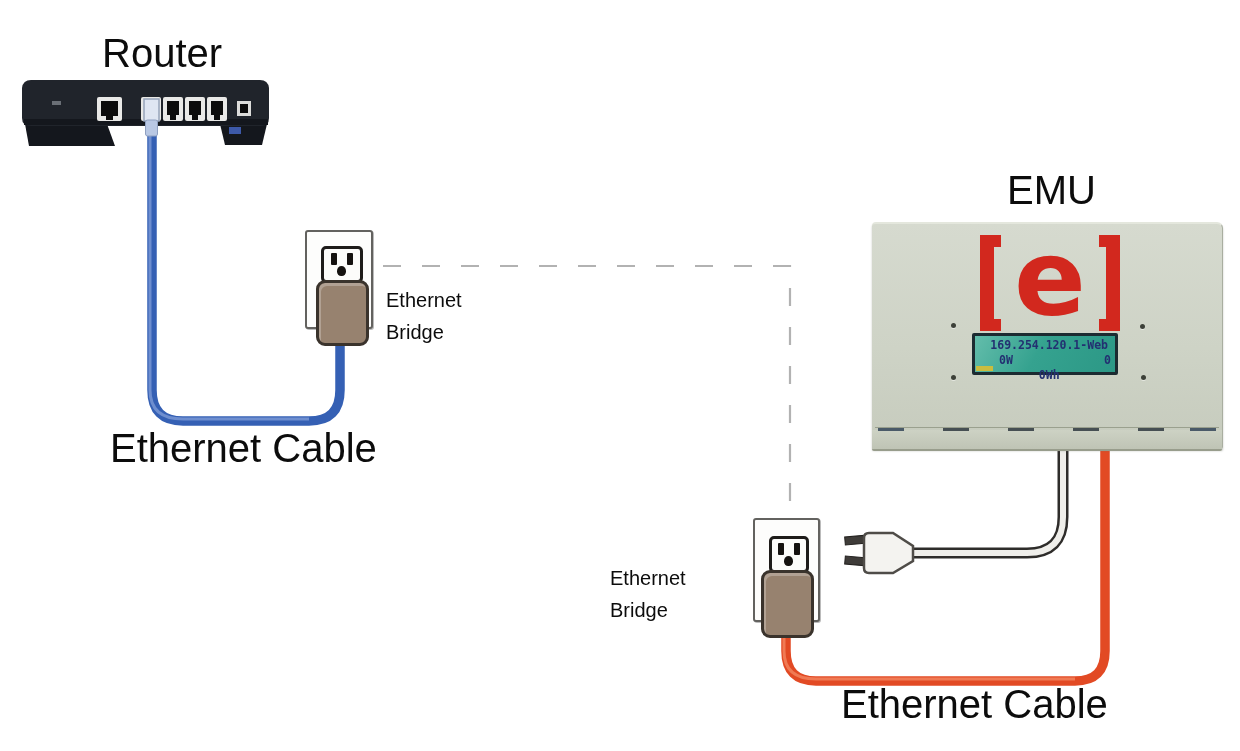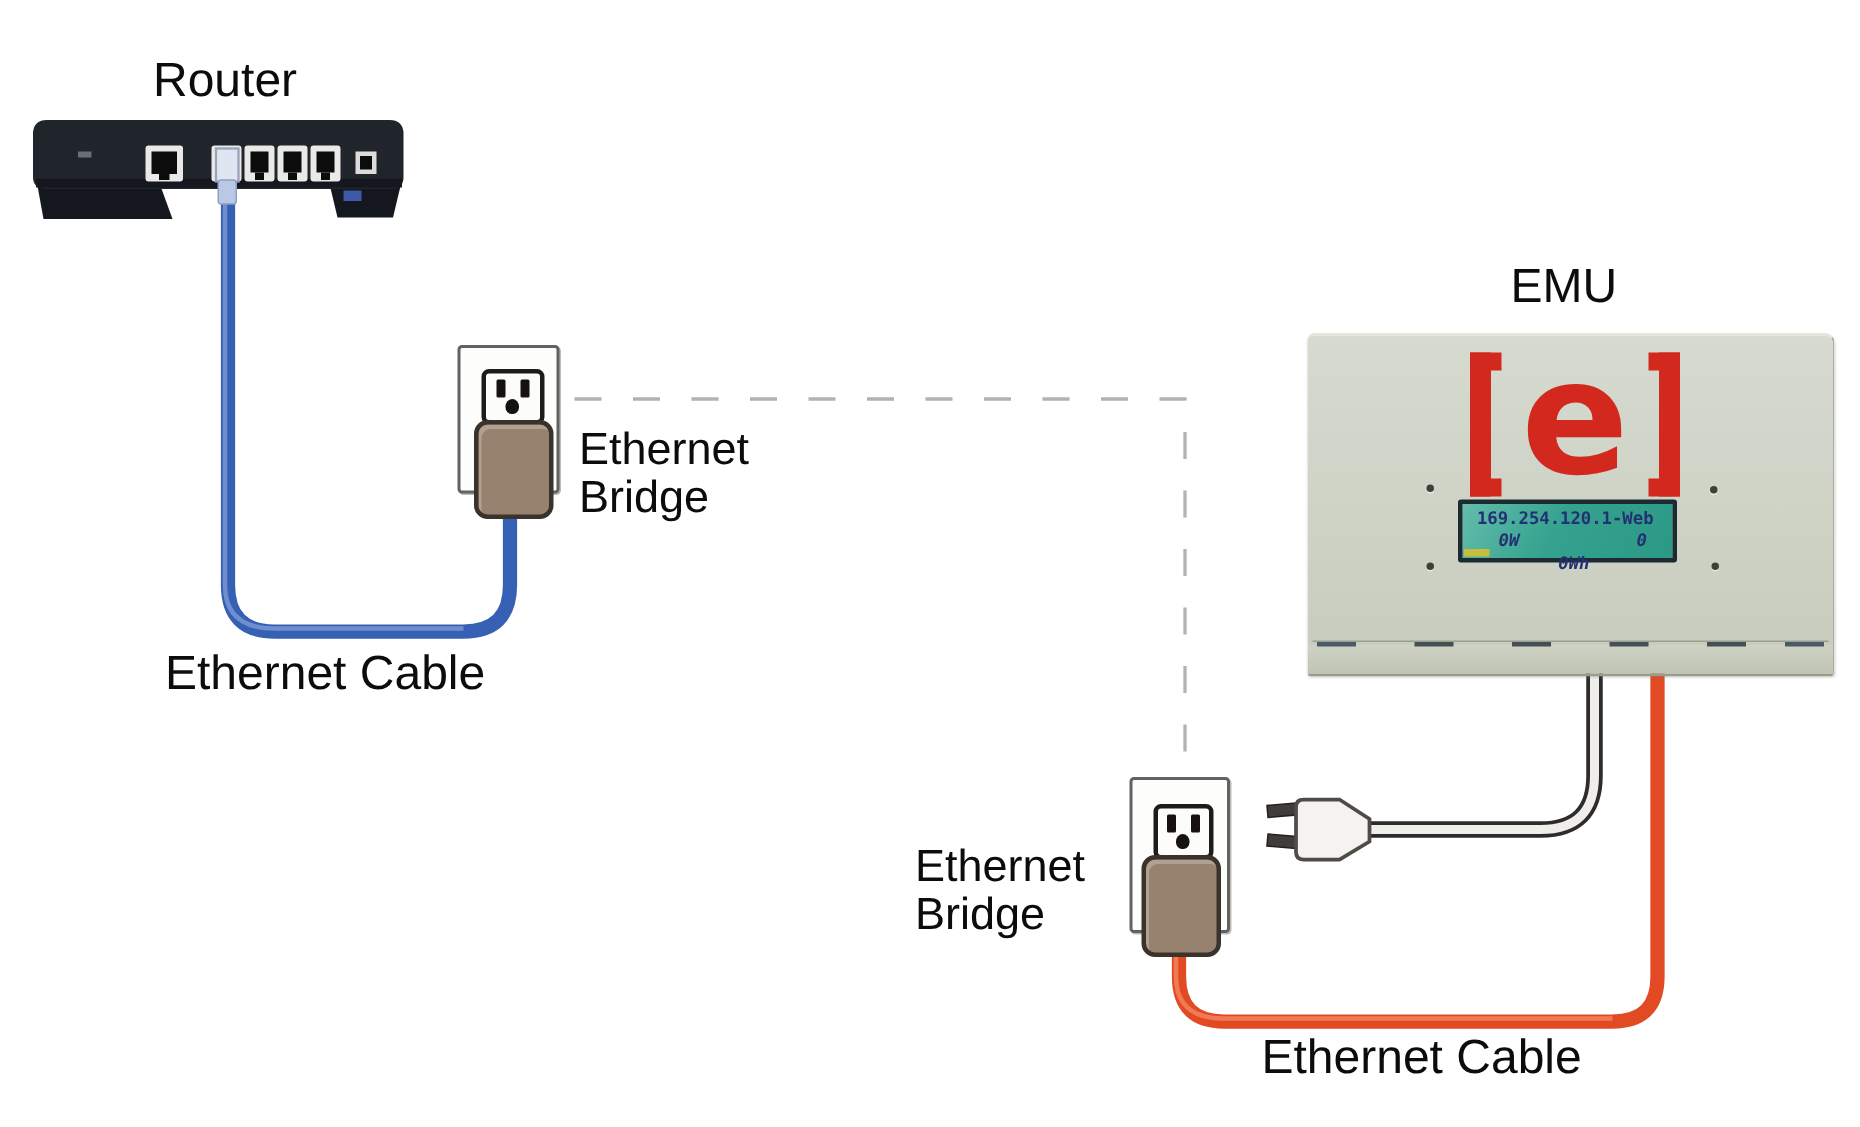--- a/index.html
+++ b/index.html
@@ -11,23 +11,23 @@
     --logo-red:#d2281e;
     --dashed-line:#b2b2b2;
     --router-body:#20242b;
   }
   html,body{margin:0;padding:0;background:#fff;}
   .canvas{
     position:relative;width:1240px;height:751px;background:#ffffff;overflow:hidden;
     font-family:"Liberation Sans",sans-serif;color:#0f0f0f;
   }
   .label{
-    position:absolute;font-size:32px;line-height:33px;color:#0c0c0c;letter-spacing:0px;white-space:nowrap;
-  }
-  .label.small{font-size:30px;line-height:32px;white-space:normal;}
+    position:absolute;font-size:40px;line-height:33px;color:#0c0c0c;letter-spacing:0px;white-space:nowrap;
+  }
+  .label.small{font-size:20px;line-height:32px;white-space:normal;}
   
   #cable-layer{position:absolute;left:0;top:0;z-index:1;}
   .dashed-link{stroke:var(--dashed-line);stroke-width:2.2;fill:none;stroke-dasharray:18 21;}
   .cable-blue{stroke:var(--blue-cable);stroke-width:9.5;fill:none;}
   .cable-blue-hi{stroke:#6e8ecf;stroke-width:3;fill:none;}
   .cable-orange{stroke:var(--orange-cable);stroke-width:9.5;fill:none;}
   .cable-orange-hi{stroke:#f07a54;stroke-width:3;fill:none;}
   .cord-outer{stroke:#2e2c2a;stroke-width:11;fill:none;}
   .cord-inner{stroke:#efeeea;stroke-width:6;fill:none;}
   
@@ -48,22 +48,22 @@
   .logo-bracket{position:absolute;top:0;width:21px;height:96px;box-sizing:border-box;border-top:12px solid var(--logo-red);border-bottom:12px solid var(--logo-red);}
   .logo-bracket.left{left:0;border-left:14px solid var(--logo-red);}
   .logo-bracket.right{right:0;border-right:14px solid var(--logo-red);}
   .logo-e{position:absolute;left:50%;top:-14px;transform:translateX(-50%);font-size:106px;line-height:116px;font-weight:700;color:var(--logo-red);font-family:"DejaVu Sans",sans-serif;}
   .emu-lcd{
     position:absolute;left:100px;top:109px;width:140px;height:36px;
     background:linear-gradient(120deg,#63bdab 0%,var(--lcd-green) 45%,#2c9886 100%);
     border:3px solid #1c2b31;border-radius:2px;
     font-family:"DejaVu Sans Mono",monospace;font-size:11.5px;font-weight:700;color:#233071;
   }
-  .lcd-row1{display:flex;justify-content:center;padding:2px 7px 0 4px;}
-  .lcd-row2{display:flex;padding:1px 17px 0 24px;font-style:italic;}
+  .lcd-row1{display:flex;justify-content:flex-end;padding:2px 7px 0 4px;}
+  .lcd-row2{display:flex;padding:1px 4px 0 24px;}
   .lcd-row2 .mid{margin-left:26px;margin-top:15px;}
   .lcd-row2 .right{margin-left:auto;}
   .lcd-chip{position:absolute;left:1px;bottom:1px;width:17px;height:5px;background:#c9bd3f;}
   .screw{position:absolute;width:5px;height:5px;border-radius:50%;background:#3c4038;box-shadow:0 1px 0 rgba(255,255,255,.5);}
   .emu-seam{position:absolute;left:3px;right:3px;top:203px;height:3px;border-top:1px solid #9aa08e;}
   .seam-slot{position:absolute;top:0;width:26px;height:3px;background:#464f53;}
   .emu-bottom{position:absolute;left:0;right:0;top:206px;height:19px;background:linear-gradient(180deg,#cdd2c4,#bfc4b5);border-bottom:2px solid #989d8c;border-radius:0 0 2px 2px;}
   
   .plug-body{fill:#f4f3f0;stroke:#4f4c48;stroke-width:2.5;}
   .plug-prong{fill:#3f3c39;stroke:#23211f;stroke-width:1;}

